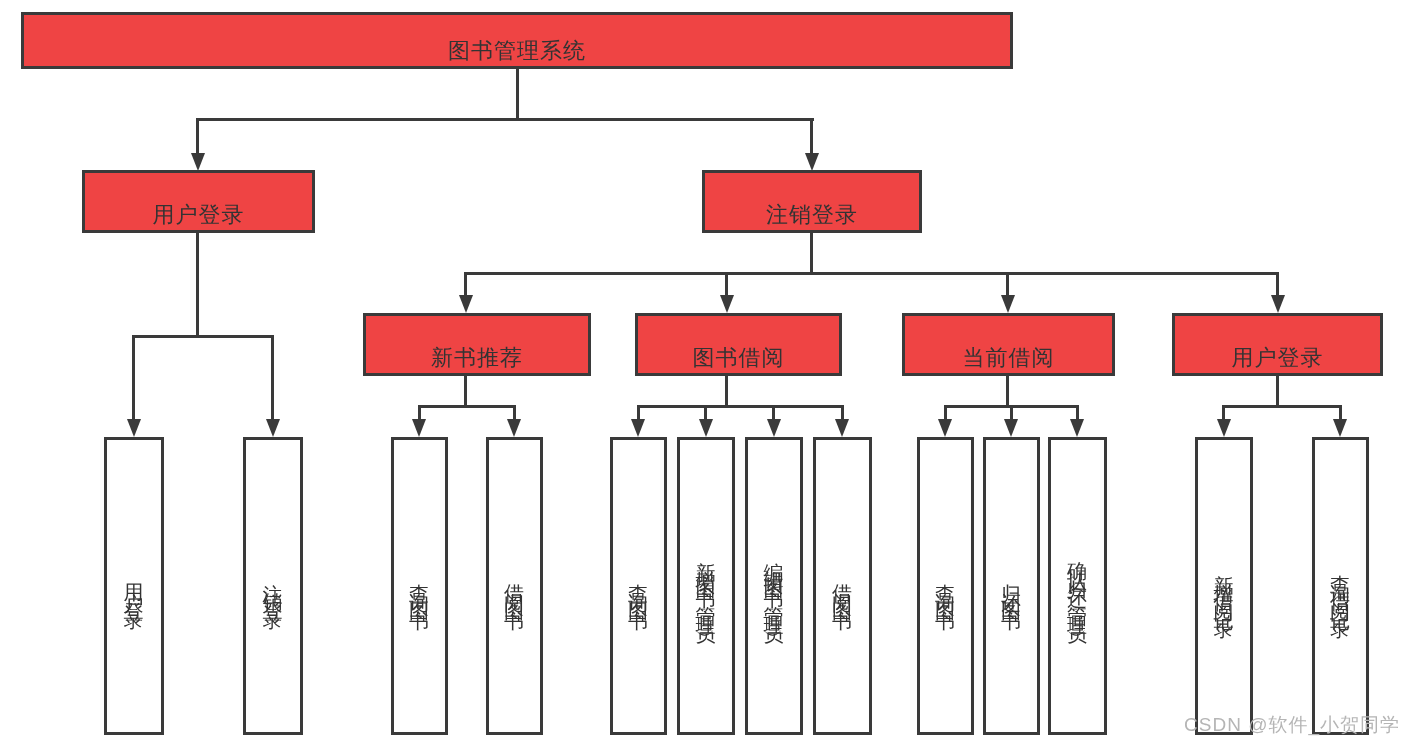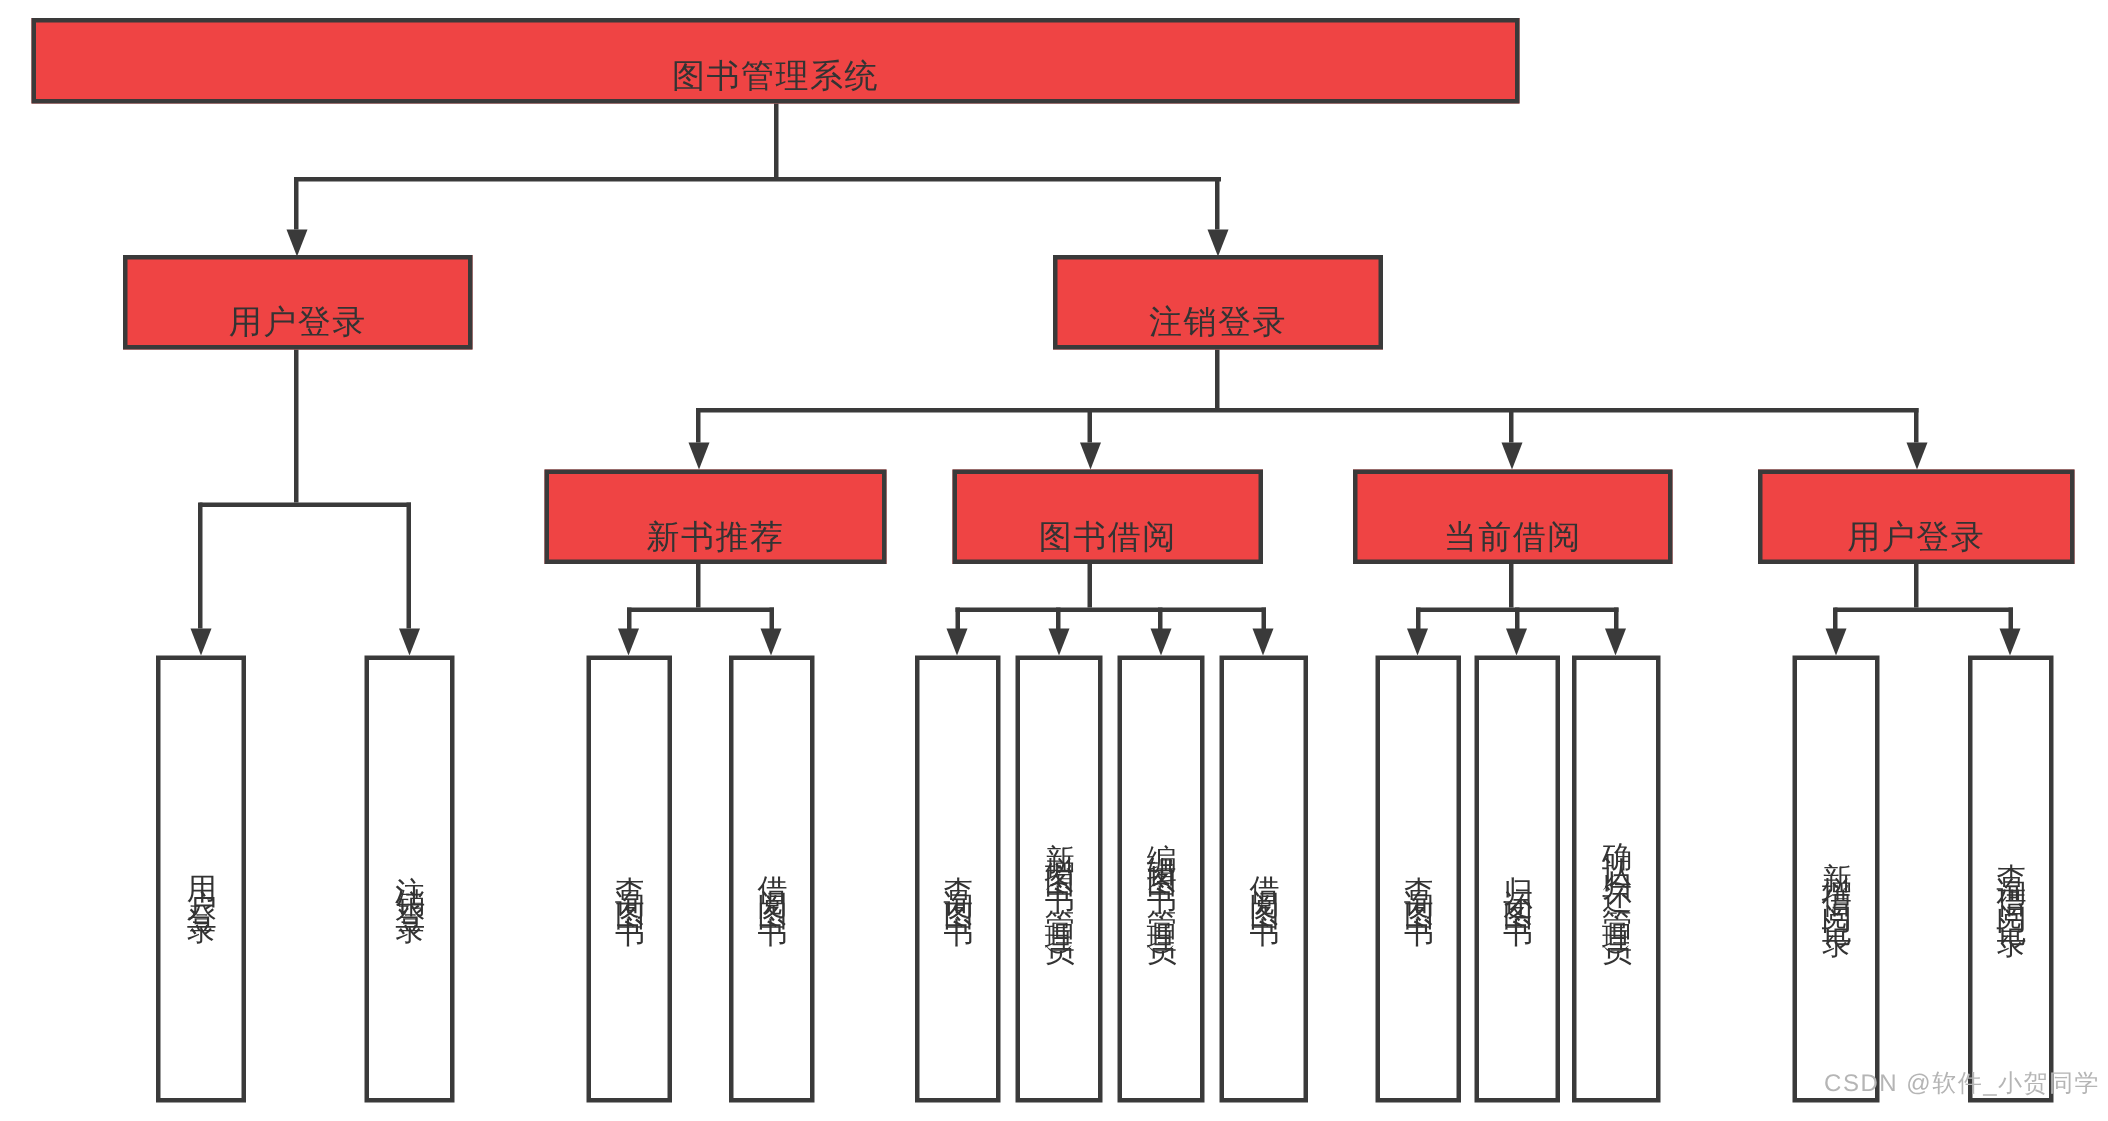--- a/index.html
+++ b/index.html
@@ -56,21 +56,21 @@
     width:0; height:0;
     border-left:7px solid transparent;
     border-right:7px solid transparent;
     border-top:18px solid #3a3a3a;
     z-index:1;
   }
 
   .watermark {
     position:absolute;
     top:712px; right:5px;
-    font-size:16px;
+    font-size:19px;
     color:#b5b5b5;
     letter-spacing:1px;
     z-index:3;
   }
 </style>
 </head>
 <body>
 
 <div class="canvas">
 

